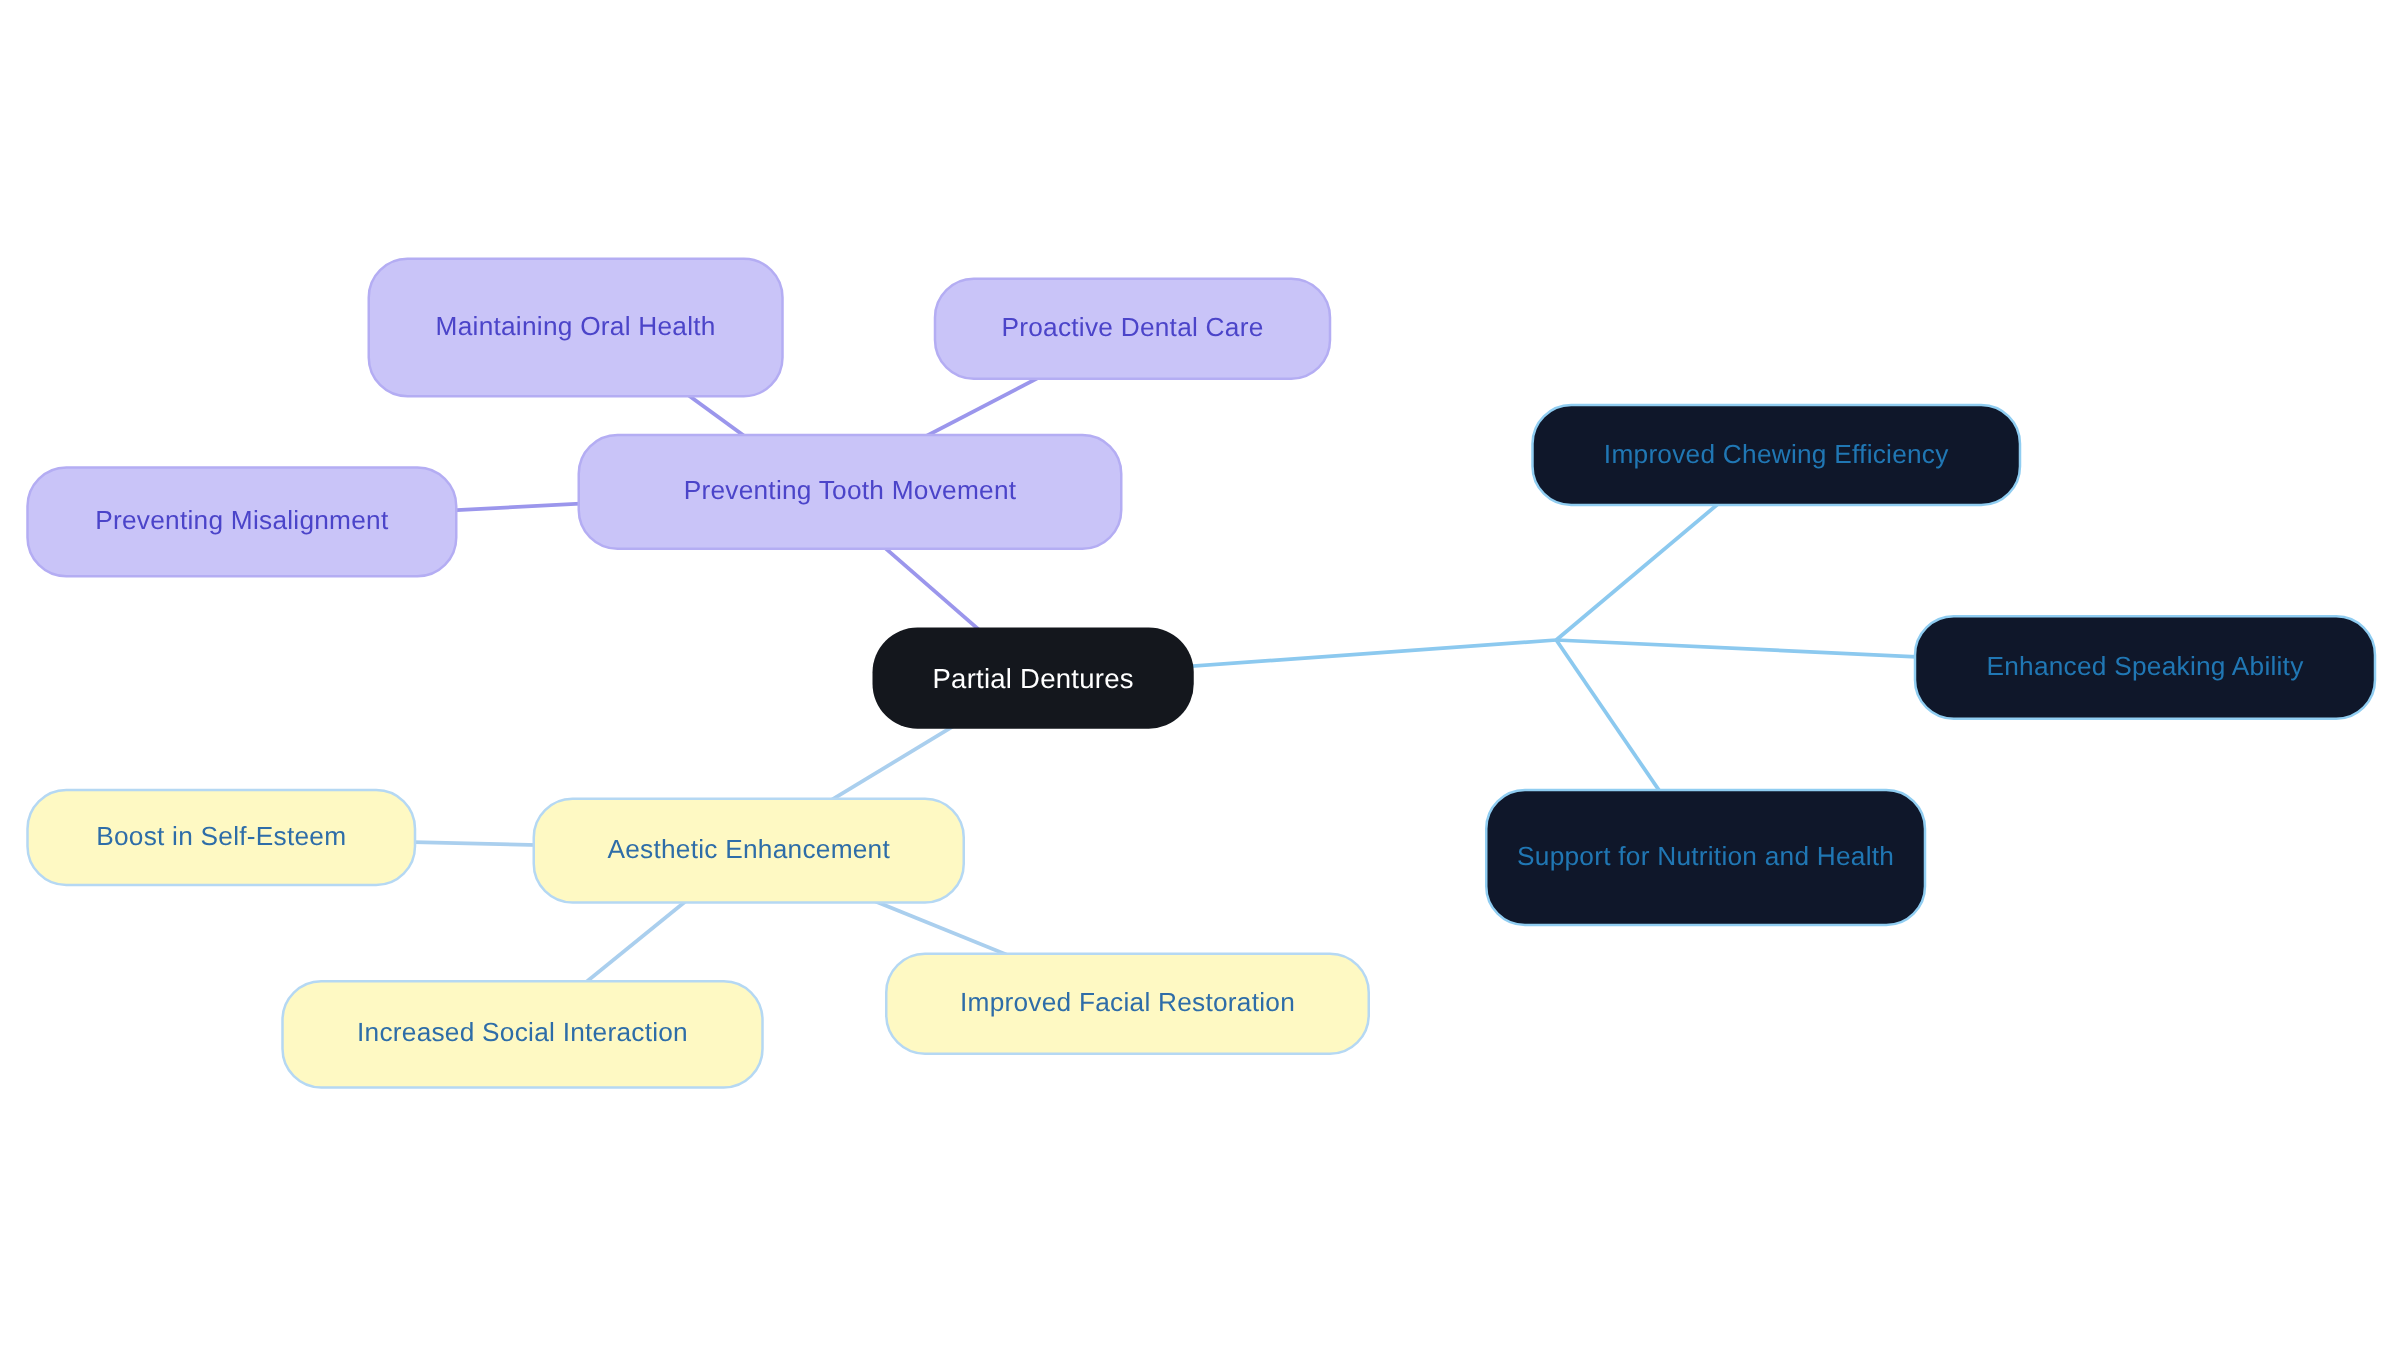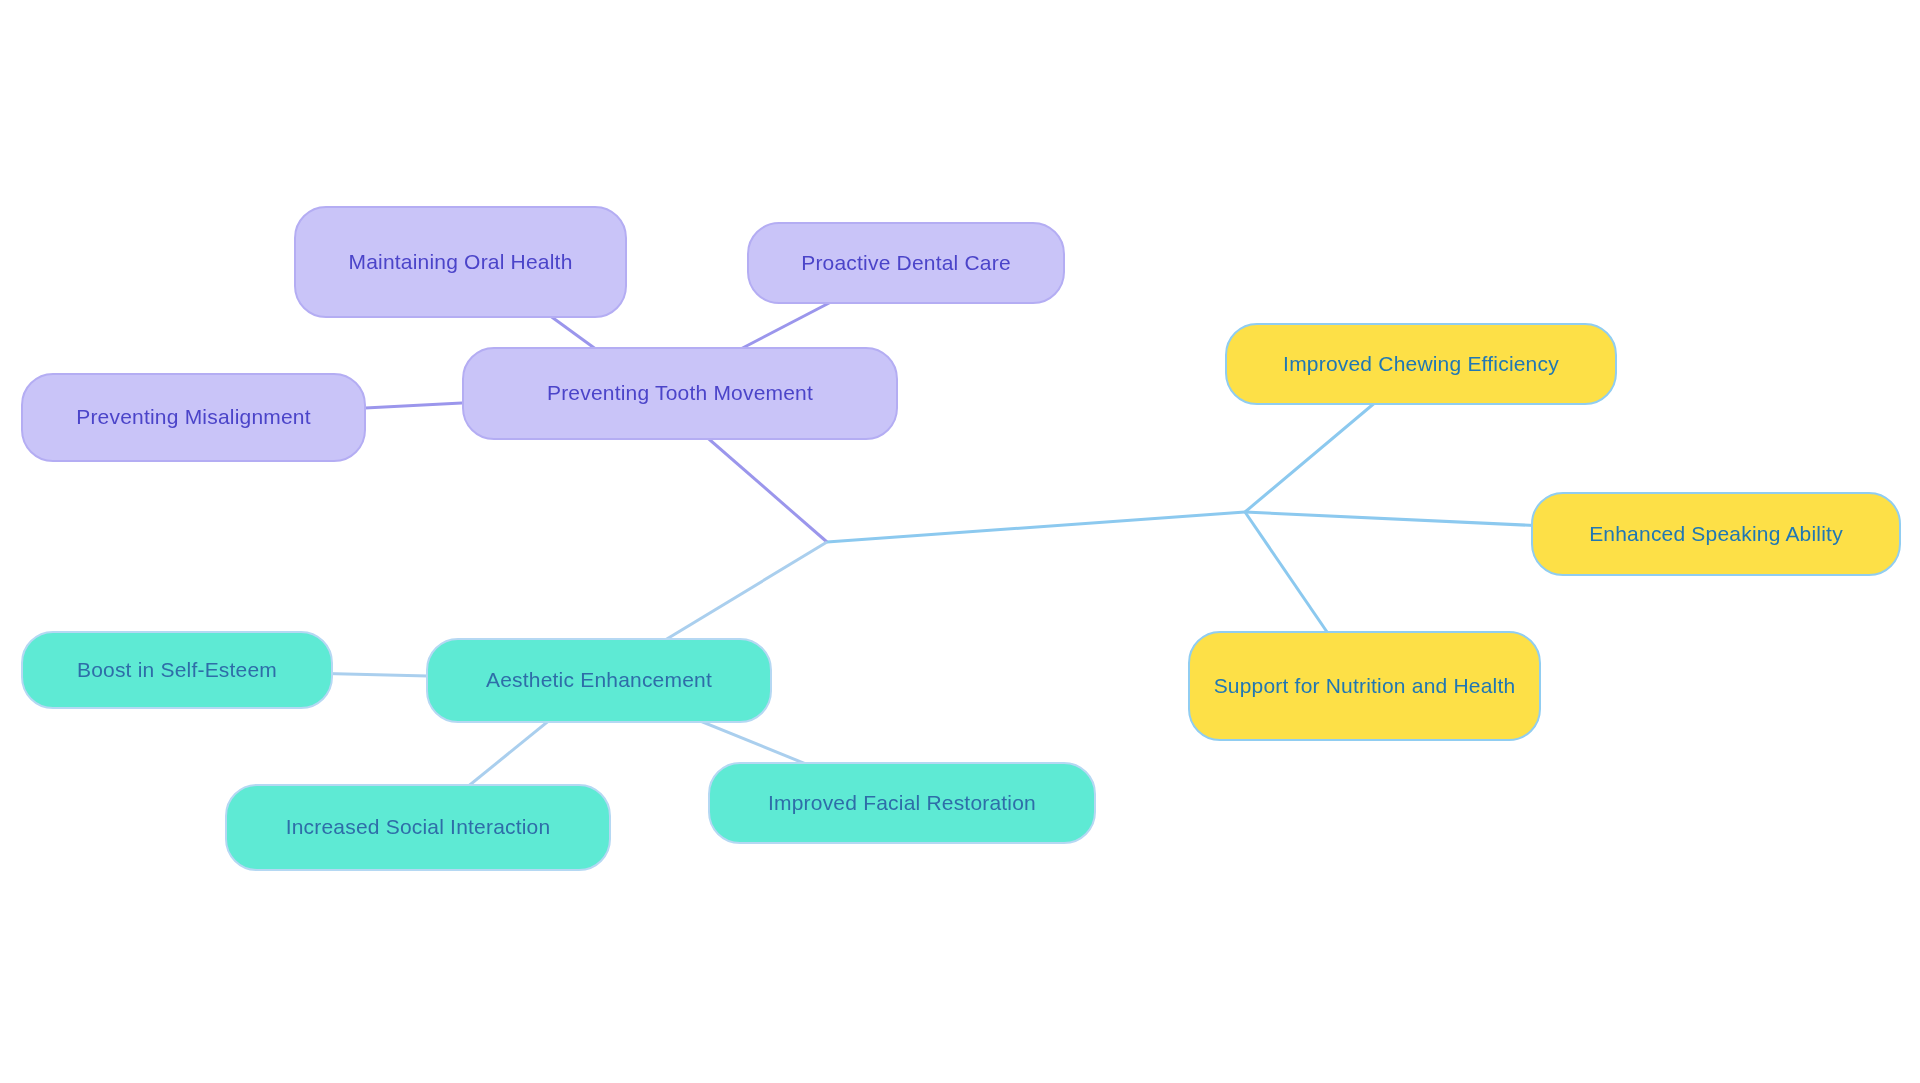--- a/index.html
+++ b/index.html
@@ -42,26 +42,26 @@
     border: none;
     font-size: 22px;
     border-radius: 36px;
   }
   .node-purple {
     background: #c9c4f8;
     border: 2px solid #b4adf3;
     color: #4b44c9;
   }
   .node-blue {
-    background: #fde047;
+    background: #0f172a;
     border: 2px solid #90cdf1;
     color: #2077b4;
   }
   .node-paleblue {
-    background: #5eead4;
+    background: #fef9c3;
     border: 2px solid #b5d8f3;
     color: #2e6da8;
   }
 
   
   #n-root { left: 698px; top: 502px; width: 257px; height: 81px; }
   #n-ptm  { left: 462px; top: 347px; width: 436px; height: 93px; }
   #n-moh  { left: 294px; top: 206px; width: 333px; height: 112px; }
   #n-pdc  { left: 747px; top: 222px; width: 318px; height: 82px; }
   #n-pm   { left: 21px;  top: 373px; width: 345px; height: 89px; }
@@ -90,20 +90,23 @@
     <line x1="1245" y1="512" x2="1421" y2="364" stroke="#8cc9ef" stroke-width="3"></line>
     <line x1="1245" y1="512" x2="1716" y2="534" stroke="#8cc9ef" stroke-width="3"></line>
     <line x1="1245" y1="512" x2="1364" y2="686" stroke="#8cc9ef" stroke-width="3"></line>
 
     <line x1="827" y1="542" x2="599" y2="680" stroke="#aacfee" stroke-width="3"></line>
     <line x1="599" y1="680" x2="177" y2="670" stroke="#aacfee" stroke-width="3"></line>
     <line x1="599" y1="680" x2="418" y2="827" stroke="#aacfee" stroke-width="3"></line>
     <line x1="599" y1="680" x2="902" y2="803" stroke="#aacfee" stroke-width="3"></line>
   </svg>
 
+  <div id="n-root" class="node node-root">
+    <span>Partial Dentures</span>
+  </div>
 
   <div id="n-ptm" class="node node-purple">
     <span>Preventing Tooth Movement</span>
   </div>
   <div id="n-moh" class="node node-purple">
     <span>Maintaining Oral Health</span>
   </div>
   <div id="n-pdc" class="node node-purple">
     <span>Proactive Dental Care</span>
   </div>

